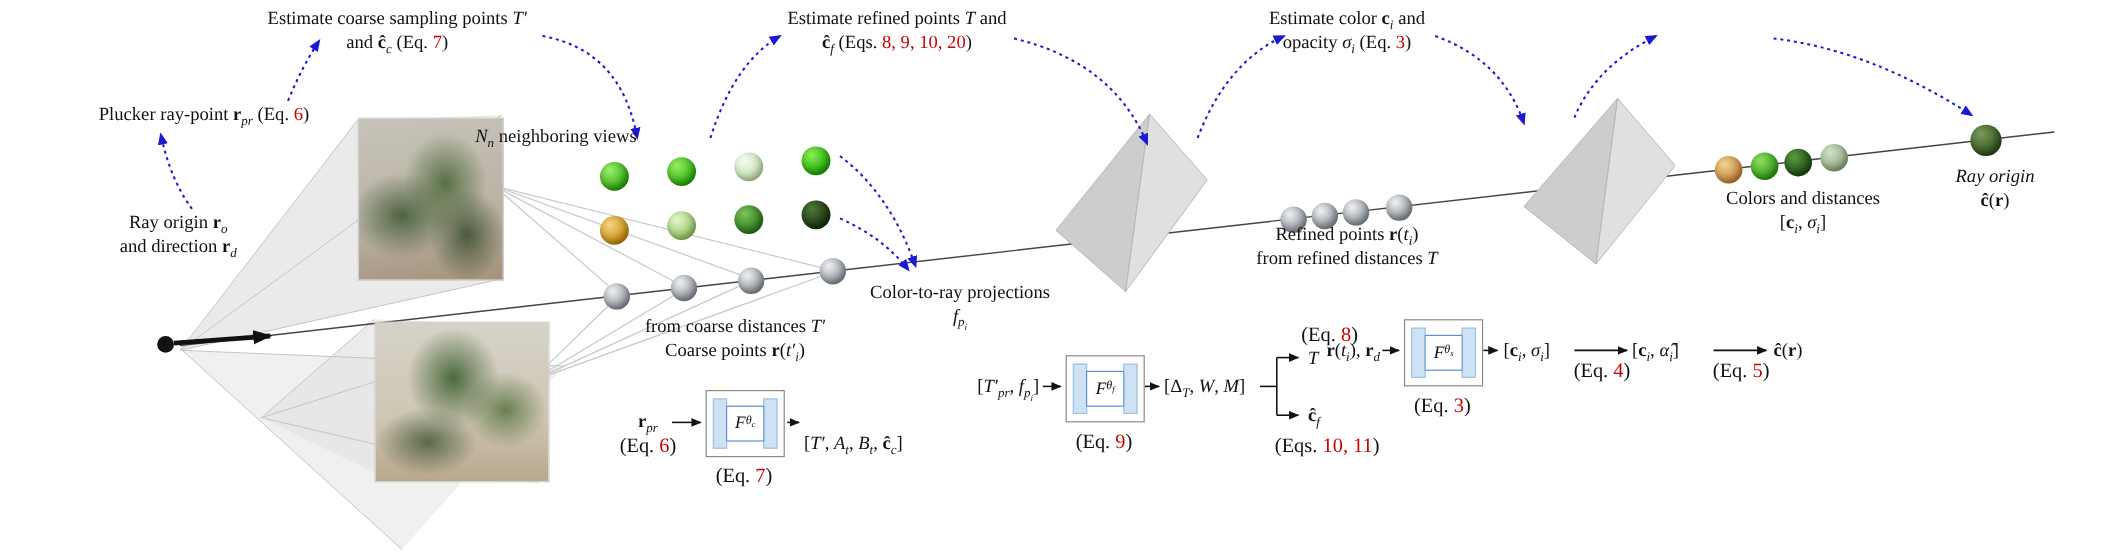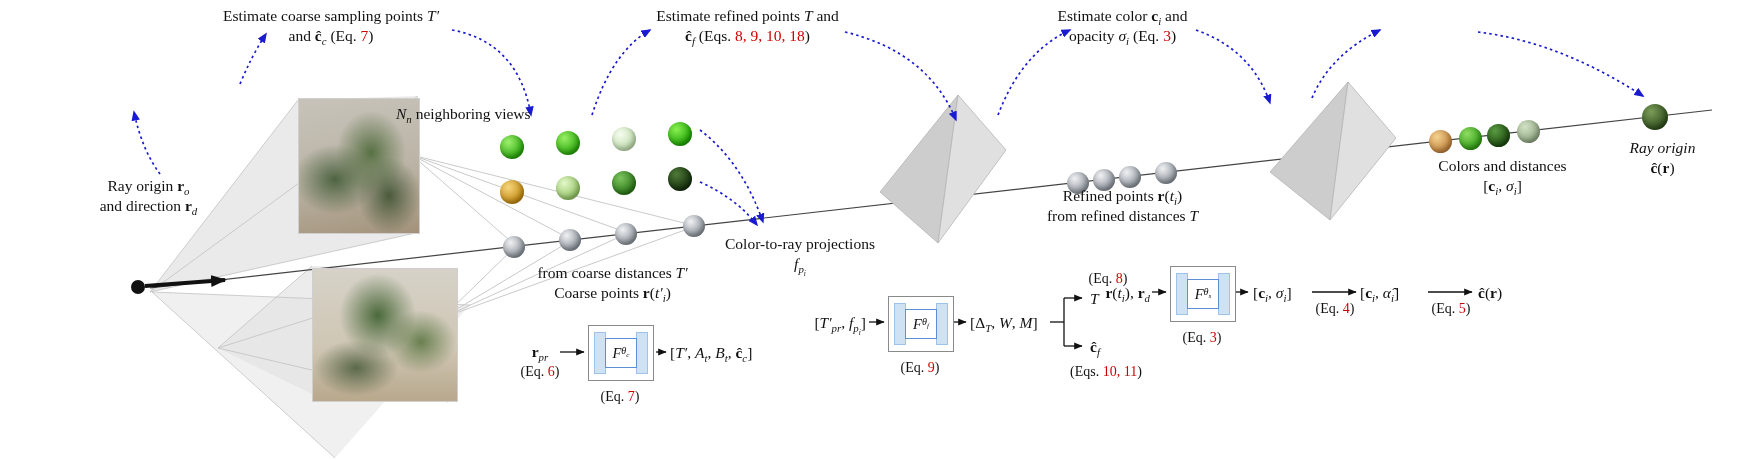--- a/index.html
+++ b/index.html
@@ -15,21 +15,21 @@
   #photo2{left:312px;top:268px;width:144px;height:132px;background:
     radial-gradient(55px 60px at 45% 35%, rgba(60,95,45,.9), rgba(60,95,45,0) 70%),
     radial-gradient(50px 45px at 75% 55%, rgba(80,110,55,.8), rgba(80,110,55,0) 70%),
     radial-gradient(60px 40px at 30% 75%, rgba(45,70,35,.7), rgba(45,70,35,0) 70%),
     linear-gradient(180deg,#d6d2c8,#cfc6b4 60%,#b8a88c);}
   #spheres{position:absolute;left:0;top:0;width:100%;height:100%;z-index:3;pointer-events:none;}
   .sphere{position:absolute;border-radius:50%;box-shadow:inset -2px -3px 5px rgba(0,0,0,.28);}
   .lbl{position:absolute;text-align:center;font-size:15.5px;line-height:20px;z-index:5;}
   .tleft{text-align:left;}
   .tright{text-align:right;}
-  .sm{font-size:14px;}
+  .sm{font-size:17px;}
   .r{color:#cc0000;}
   sub{font-size:70%;line-height:0;}
   .fbox{position:absolute;width:64px;height:54px;background:#fff;border:1.2px solid #8a8a8a;z-index:4;}
   .bar{position:absolute;top:6px;bottom:6px;width:10px;background:#cfe2f3;border:1px solid #9fc2e8;}
   .bl{left:5px;}
   .br{right:5px;}
   .fcore{position:absolute;left:16px;right:16px;top:12px;bottom:12px;border:1.3px solid #5c8fd6;background:#fff;display:flex;align-items:center;justify-content:center;font-size:14.5px;}
 </style>
 </head>
 <body>
@@ -151,27 +151,30 @@
       <div class="sphere" style="left: 1516.5px; top: 119.5px; width: 23px; height: 23px; background: radial-gradient(circle at 35% 30%, rgb(210, 226, 198), rgb(143, 166, 129) 72%);"></div>
       <div class="sphere" style="left: 1642px; top: 104px; width: 26px; height: 26px; background: radial-gradient(circle at 35% 30%, rgb(123, 156, 89), rgb(47, 78, 29) 72%);"></div>
     </div>
 
   <div class="lbl" style="left:195px;top:6px;width:272px">
     <div>Estimate coarse sampling points <i>T′</i></div>
       <div>and <b>ĉ</b><sub><i>c</i></sub> (Eq. <span class="r">7</span>)</div>
   </div>
   <div class="lbl" style="left:610px;top:6px;width:275px">
     <div>Estimate refined points <i>T</i> and</div>
-      <div><b>ĉ</b><sub><i>f</i></sub> (Eqs. <span class="r">8, 9, 10, 18</span>)</div>
+      <div><b>ĉ</b><sub><i>f</i></sub> (Eqs. <span class="r">8, 9, 10, 20</span>)</div>
   </div>
   <div class="lbl" style="left:1005px;top:6px;width:235px">
     <div>Estimate color <b>c</b><sub><i>i</i></sub> and</div>
       <div>opacity <i>σ<sub>i</sub></i> (Eq. <span class="r">3</span>)</div>
   </div>
 
+  <div class="lbl" style="left:50px;top:86px;width:240px">
+    <div>Plucker ray-point <b>r</b><sub><i>pr</i></sub> (Eq. <span class="r">6</span>)</div>
+  </div>
   <div class="lbl" style="left:56px;top:176px;width:185px">
     <div>Ray origin <b>r</b><sub><i>o</i></sub></div>
       <div>and direction <b>r</b><sub><i>d</i></sub></div>
   </div>
   <div class="lbl tleft" style="left:396px;top:104px;width:190px">
     <div><i>N<sub>n</sub></i> neighboring views</div>
   </div>
 
   <div class="lbl" style="left:490px;top:263px;width:245px">
     <div>from coarse distances <i>T′</i></div>
@@ -199,21 +202,21 @@
   <div class="lbl sm" style="left:502px;top:362px;width:76px">(Eq. <span class="r">6</span>)</div>
   <div class="fbox" style="left:588px;top:325px">
     <div class="bar bl"></div>
     <div class="bar br"></div>
     <div class="fcore">
         <i>F</i>
         <sub><i>θ<sub>c</sub></i></sub>
       </div>
   </div>
   <div class="lbl sm" style="left:585px;top:387px;width:70px">(Eq. <span class="r">7</span>)</div>
-  <div class="lbl tleft" style="left:670px;top:343px;width:160px">[<i>T′</i>, <i>A<sub>t</sub></i>, <i>B<sub>t</sub></i>, <b>ĉ</b><sub><i>c</i></sub>]</div>
+  <div class="lbl tleft" style="left:670px;top:360px;width:160px">[<i>T′</i>, <i>A<sub>t</sub></i>, <i>B<sub>t</sub></i>, <b>ĉ</b><sub><i>c</i></sub>]</div>
 
   <div class="lbl tright" style="left:788px;top:313px;width:78px">[<i>T′<sub>pr</sub></i>, <i>f</i><sub><i>p<sub>i</sub></i></sub>]</div>
   <div class="fbox" style="left:888px;top:296px">
     <div class="bar bl"></div>
     <div class="bar br"></div>
     <div class="fcore">
         <i>F</i>
         <sub><i>θ<sub>f</sub></i></sub>
       </div>
   </div>

